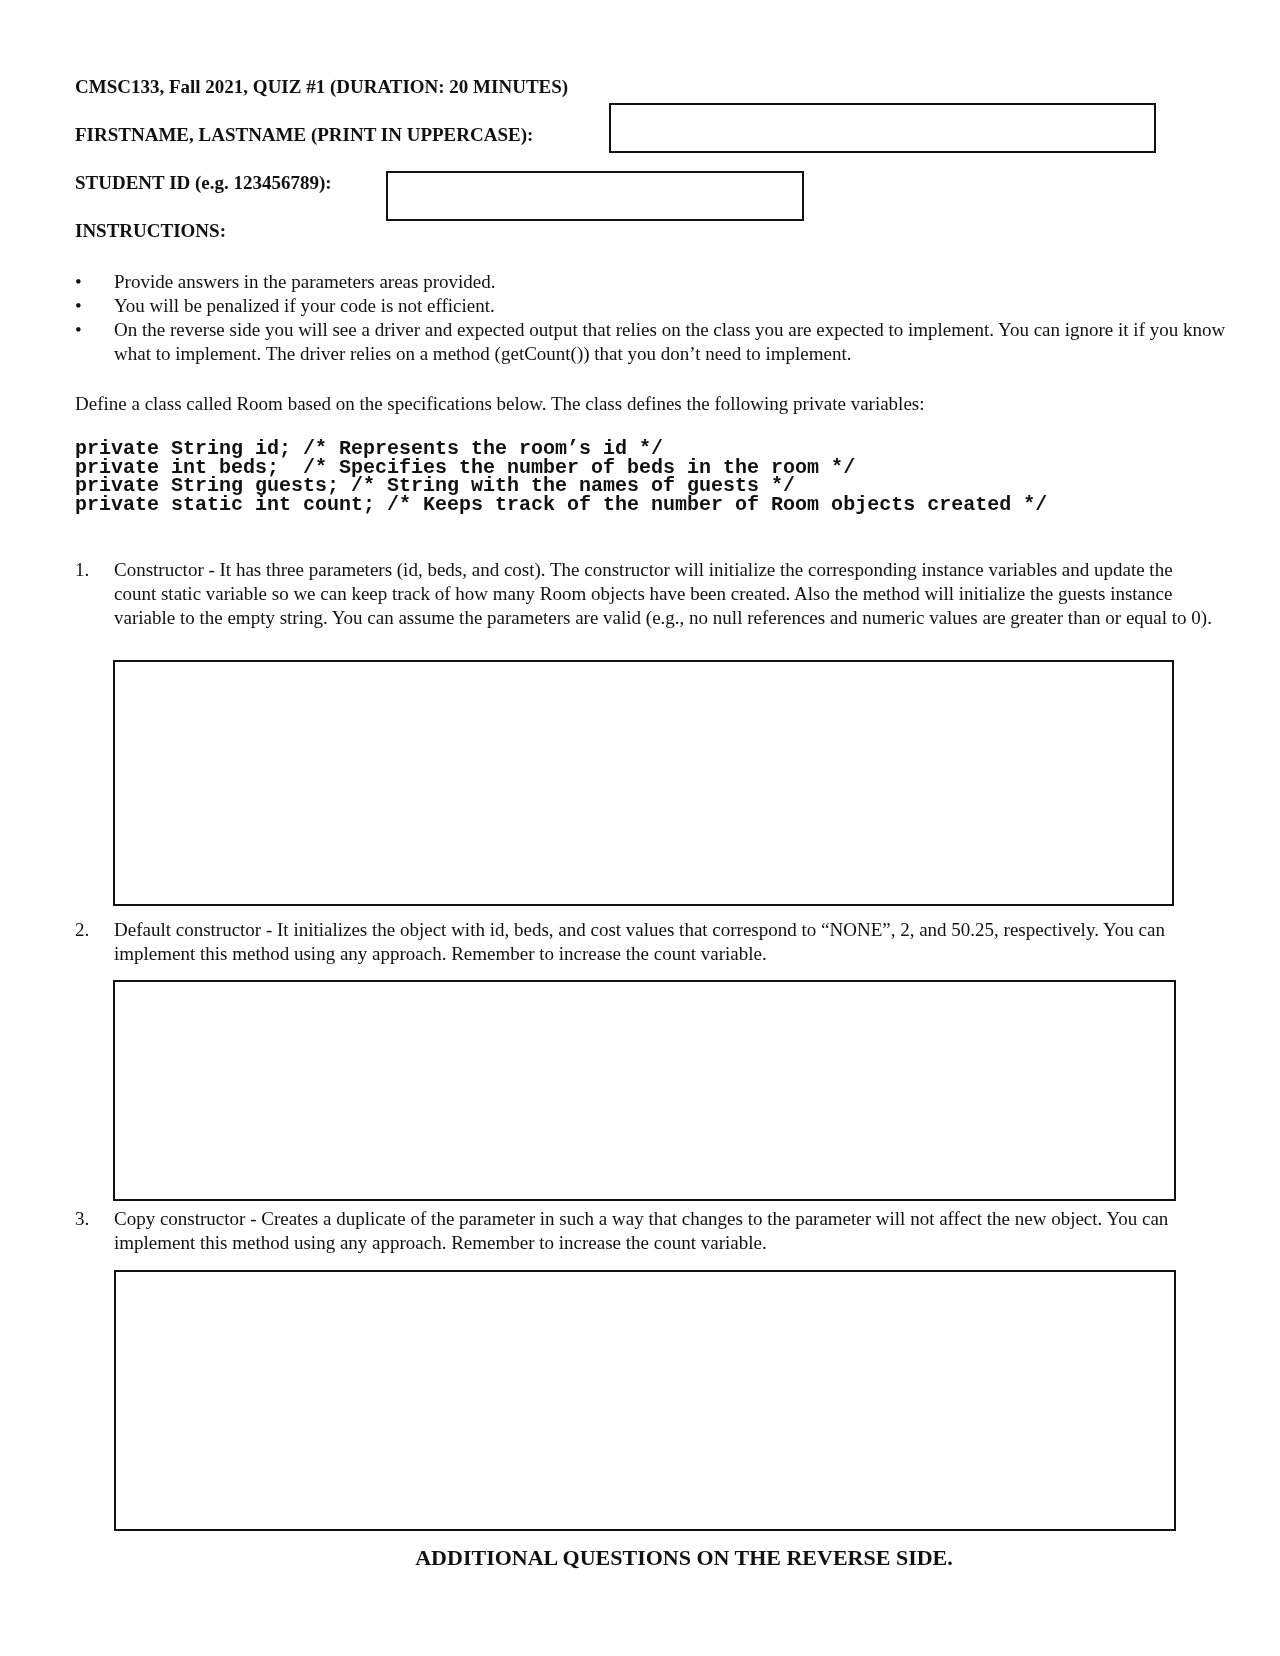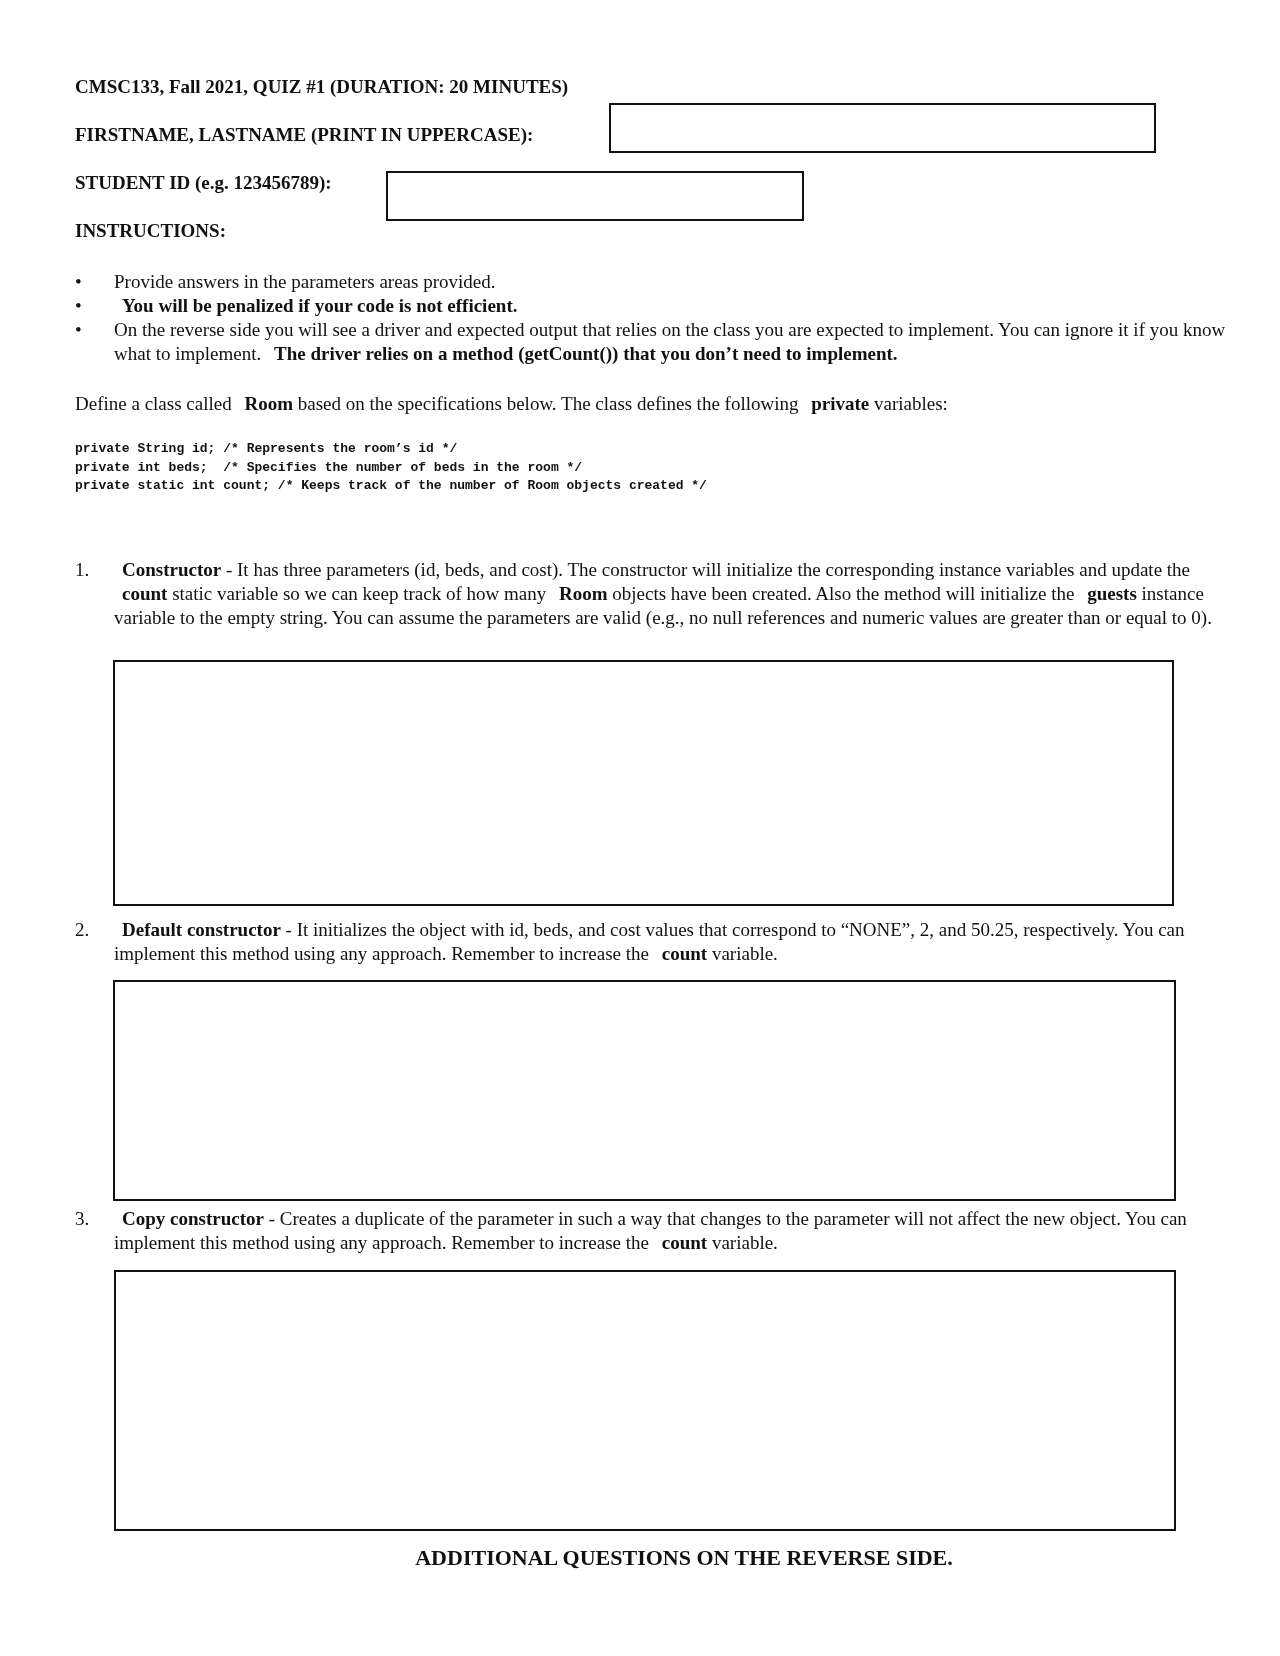--- a/index.html
+++ b/index.html
@@ -7,25 +7,25 @@
     width: 1280px; height: 1656px; position: relative; overflow: hidden;
     font-family: "Liberation Serif", serif; color: #111111;
   }
   .abs { position: absolute; }
   .hdr { font-weight: bold; font-size: 19px; white-space: nowrap; }
   .box { position: absolute; border: 2px solid #111; box-sizing: border-box; background: #fff; }
   .txt { font-size: 19px; line-height: 24px; }
   .bullets { left: 75px; top: 270px; width: 1180px; margin: 0; padding: 0; list-style: none; }
   .bullets li { position: relative; padding-left: 39px; font-size: 19px; line-height: 24px; }
   .bullets li .dot { position: absolute; left: 0; top: 0; width: 20px; }
-  .code { font-family: "Liberation Mono", monospace; font-weight: bold; font-size: 13px; line-height: 18.7px; white-space: pre; left: 75px; top: 440px; }
+  .code { font-family: "Liberation Mono", monospace; font-weight: bold; font-size: 20px; line-height: 18.7px; white-space: pre; left: 75px; top: 440px; }
   .q { position: absolute; left: 75px; width: 1140px; font-size: 19px; line-height: 24px; }
   .q .num { position: absolute; left: 0; top: 0; }
   .q .body { margin-left: 39px; }
-  b { font-weight: bold; margin-left: 8px; }
+  b { font-weight: normal; }
   .footer { left: 0; width: 1280px; text-align: center; top: 1545px; font-weight: bold; font-size: 22px; margin-left: 44px; }
 </style>
 </head>
 <body>
 
 <div class="abs hdr" style="left:75px; top:76px;">CMSC133, Fall 2021, QUIZ #1 (DURATION: 20 MINUTES)</div>
 
 <div class="abs hdr" style="left:75px; top:124px;">FIRSTNAME, LASTNAME (PRINT IN UPPERCASE):</div>
 <div class="box" style="left:609px; top:103px; width:547px; height:50px;">
   <span></span>
@@ -50,21 +50,21 @@
   <li>
     <span class="dot">•</span>
     <span>On the reverse side you will see a driver and expected output that relies on the class you are expected to implement.  You can ignore it if you know what to implement. </span><b>The driver relies on a method (getCount()) that you don’t need to implement.</b>
   </li>
 </ul>
 
 <div class="abs txt" style="left:75px; top:392px; width:1180px;">
   <span>Define a class called </span><b>Room</b><span> based on the specifications below. The class defines the following </span><b>private</b><span> variables:</span>
 </div>
 
-<div class="abs code"><div>private String id; /* Represents the room’s id */</div><div>private int beds;  /* Specifies the number of beds in the room */</div><div>private static int count; /* Keeps track of the number of Room objects created */</div></div>
+<div class="abs code"><div>private String id; /* Represents the room’s id */</div><div>private int beds;  /* Specifies the number of beds in the room */</div><div>private String guests; /* String with the names of guests */</div><div>private static int count; /* Keeps track of the number of Room objects created */</div></div>
 
 <div class="q" style="top:558px;">
   <span class="num">1.</span>
   <div class="body">
     <b>Constructor</b><span> - It has three parameters (id, beds, and cost).  The constructor will initialize the corresponding instance variables and update the </span><b>count</b><span> static variable so we can keep track of how many </span><b>Room</b><span> objects have been created.  Also the method will initialize the </span><b>guests</b><span> instance variable to the empty string. You can assume the parameters are valid (e.g., no null references and numeric values are greater than or equal to 0).</span>
   </div>
 </div>
 <div class="box" style="left:113px; top:660px; width:1061px; height:246px;">
   <span></span>
 </div>

